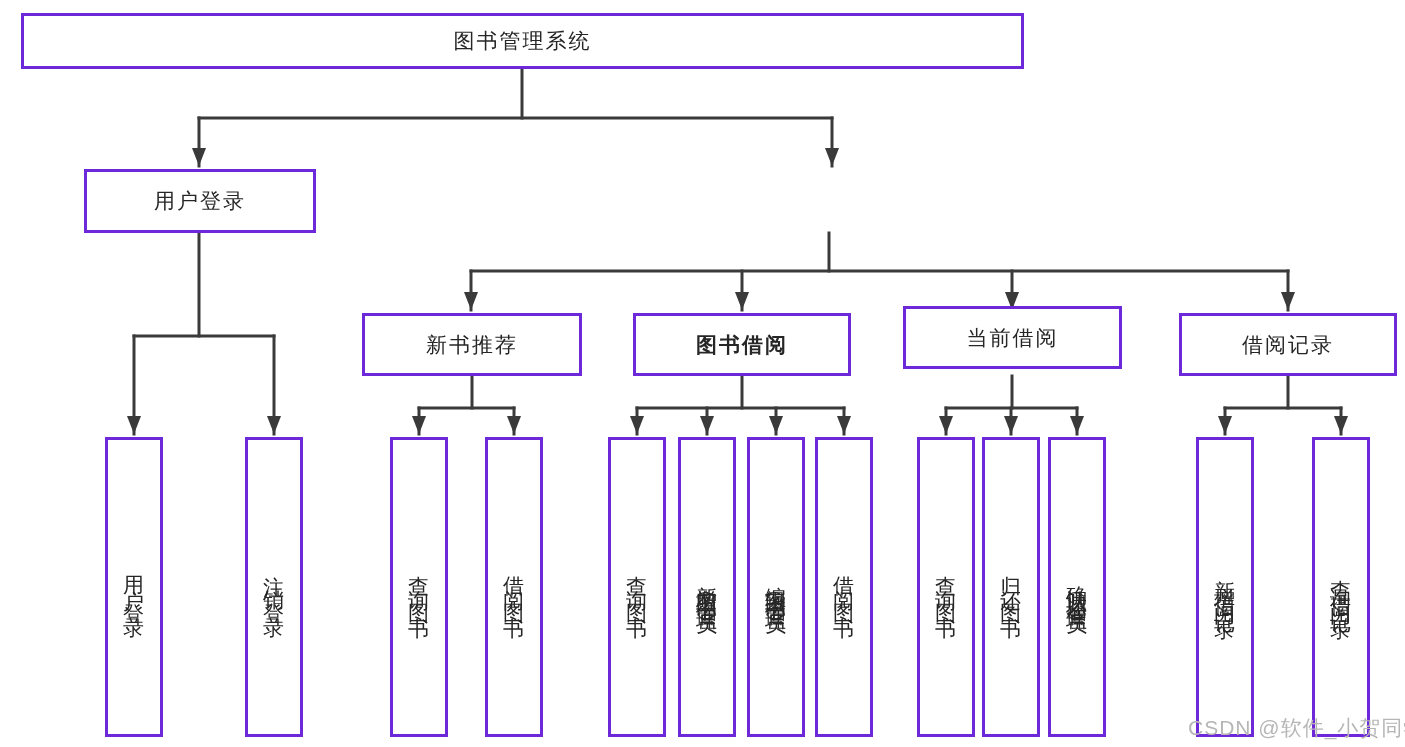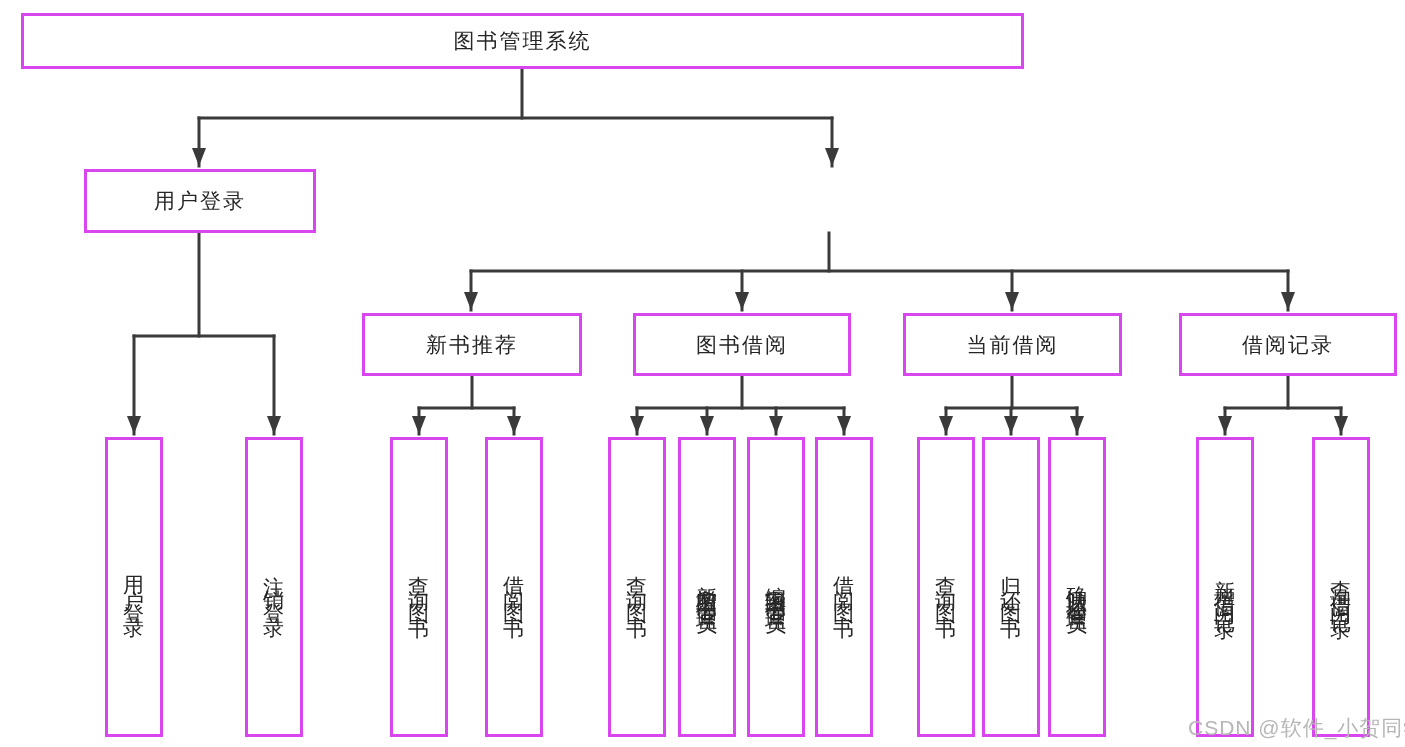--- a/index.html
+++ b/index.html
@@ -9,21 +9,21 @@
     background:#ffffff;
     font-family:"Liberation Sans","DejaVu Sans",sans-serif;
     color:#262626;
     overflow:hidden;
   }
   .connectors{position:absolute;left:0;top:0;pointer-events:none;}
   .box{
     position:absolute;
     box-sizing:border-box;
     background:#ffffff;
-    border:3px solid #d946ef;
+    border:3px solid #6d28d9;
     display:flex;align-items:center;justify-content:center;
     font-size:21px;
     text-align:right;
     z-index:2;
   }
   .hbox{letter-spacing:2px;}
   .leaf{
     writing-mode:vertical-rl;
     text-orientation:mixed;
     width:58px;height:300px;top:437px;
@@ -96,22 +96,22 @@
       <line x1="1225" y1="408" x2="1225" y2="434" marker-end="url(#arw)"></line>
       <line x1="1341" y1="408" x2="1341" y2="434" marker-end="url(#arw)"></line>
     </g>
   </svg>
 
   <div class="box hbox" style="left:21px;top:13px;width:1003px;height:56px;">图书管理系统</div>
 
   <div class="box hbox" style="left:84px;top:169px;width:232px;height:64px;">用户登录</div>
 
   <div class="box hbox" style="left:362px;top:313px;width:220px;height:63px;">新书推荐</div>
-  <div class="box hbox" style="left:633px;top:313px;width:218px;height:63px;">图书借阅</div>
-  <div class="box hbox" style="left:903px;top:313px;width:219px;height:63px;">当前借阅</div>
+  <div class="box hbox" style="left:633px;top:313px;width:218px;height:63px;font-weight:bold;">图书借阅</div>
+  <div class="box hbox" style="left:903px;top:306px;width:219px;height:63px;">当前借阅</div>
   <div class="box hbox" style="left:1179px;top:313px;width:218px;height:63px;">借阅记录</div>
 
   <div class="box leaf sp-l" style="left:105px;">用户登录</div>
   <div class="box leaf sp-l" style="left:245px;">注销登录</div>
 
   <div class="box leaf sp-l" style="left:390px;">查询图书</div>
   <div class="box leaf sp-l" style="left:485px;">借阅图书</div>
 
   <div class="box leaf sp-l" style="left:608px;">查询图书</div>
   <div class="box leaf sp-s" style="left:678px;">新增图书（管理员）</div>

